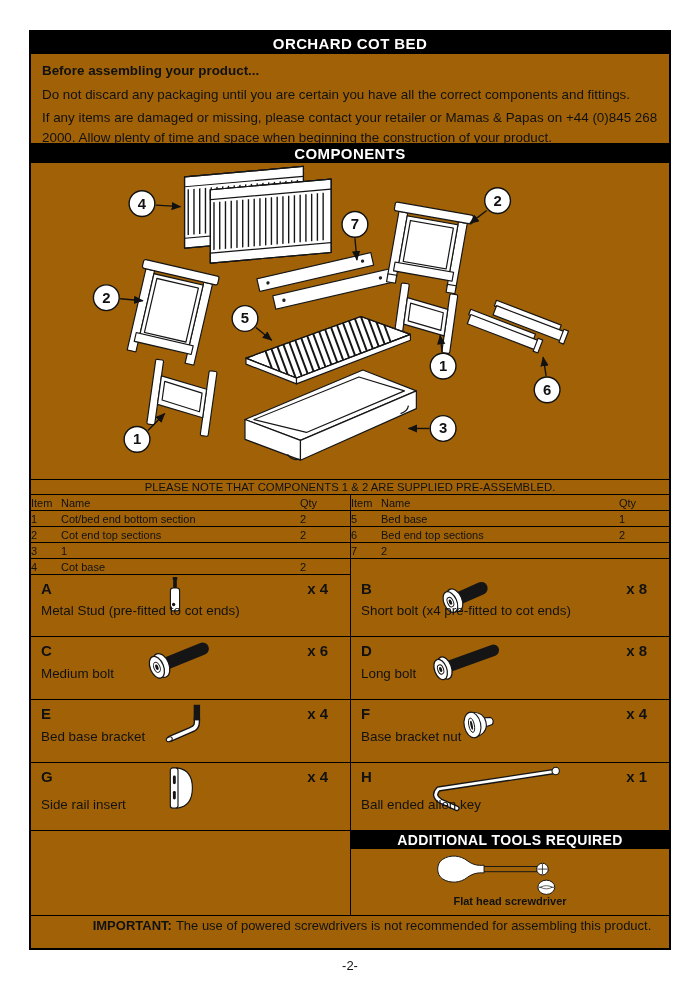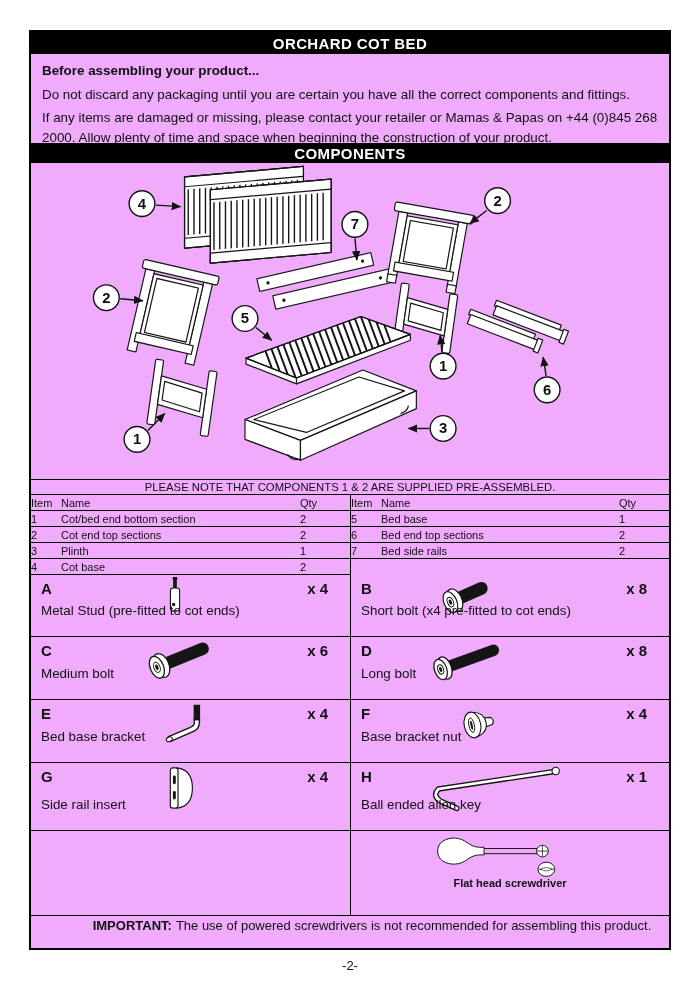--- a/index.html
+++ b/index.html
@@ -1,19 +1,19 @@
 <!DOCTYPE html>
 <html><head>
 <meta charset="utf-8">
 <style>
   html,body{margin:0;padding:0;background:#fff;}
   .page{position:relative;width:700px;height:989px;background:#fff;
         font-family:"Liberation Sans",sans-serif;color:#111;overflow:hidden;}
   .sheet{position:absolute;left:29px;top:30px;width:642px;height:920px;
-         border:2px solid #000;box-sizing:border-box;display:flex;flex-direction:column;background:#f0abfc;}
+         border:2px solid #000;box-sizing:border-box;display:flex;flex-direction:column;background:#a16207;}
   .bar{background:#000;color:#fff;font-weight:bold;text-align:center;
        display:flex;align-items:center;justify-content:center;letter-spacing:.4px;flex:none;}
   .title-bar{height:22px;font-size:15px;}
   .section-bar{height:20px;font-size:15px;}
   .fit-bar{height:18px;font-size:15px;}
   .intro{flex:none;height:86px;padding:3px 7px 0;font-size:13.4px;line-height:1.46;}
   .intro p{margin:4px;}
   .intro .lead{font-weight:bold;}
   .diagram{flex:none;height:316px;overflow:hidden;}
   .note{flex:none;height:14px;border-top:1.5px solid #000;border-bottom:1.5px solid #000;
@@ -227,21 +227,20 @@
           <span>Cot/bed end bottom section</span>
           <span>2</span>
         </div>
         <div class="crow">
           <span>2</span>
           <span>Cot end top sections</span>
           <span>2</span>
         </div>
         <div class="crow">
           <span>3</span>
-          <span>Plinth</span>
           <span>1</span>
         </div>
         <div class="crow">
           <span>4</span>
           <span>Cot base</span>
           <span>2</span>
         </div>
       </div>
       <div class="ctable rt">
         <div class="crow">
@@ -254,21 +253,20 @@
           <span>Bed base</span>
           <span>1</span>
         </div>
         <div class="crow">
           <span>6</span>
           <span>Bed end top sections</span>
           <span>2</span>
         </div>
         <div class="crow">
           <span>7</span>
-          <span>Bed side rails</span>
           <span>2</span>
         </div>
         <div class="crow norule">
           <span></span>
             <span></span>
             <span></span>
         </div>
       </div>
     </div>
 
@@ -394,20 +392,21 @@
             <circle cx="141" cy="6.5" r="4" fill="#fff" stroke="#151515" stroke-width="1.2"></circle>
           </svg>
         </span>
         <span class="fqty">x 1</span>
         <span class="fname">Ball ended allen key</span>
       </div>
 
       <div class="fcell"></div>
 
       <div class="fcell r tools">
+        <div class="bar tools-bar">ADDITIONAL TOOLS REQUIRED</div>
         <span class="tool-icon">
           <svg width="210" height="48" viewBox="0 0 232 74">
             <path d="M12,16 C2,22 2,40 12,46 C24,54 40,52 50,44 C58,38 66,36 76,37 L76,25 C66,26 58,24 50,18 C40,10 24,8 12,16 Z" fill="#fff" stroke="#151515" stroke-width="1.5"></path>
             <line x1="76" y1="27" x2="158" y2="27" stroke="#151515" stroke-width="1.5"></line>
             <line x1="76" y1="35" x2="158" y2="35" stroke="#151515" stroke-width="1.5"></line>
             <circle cx="166" cy="31" r="9" fill="#fff" stroke="#151515" stroke-width="1.5"></circle>
             <line x1="158" y1="31" x2="174" y2="31" stroke="#151515" stroke-width="1.2"></line>
             <line x1="166" y1="23" x2="166" y2="39" stroke="#151515" stroke-width="1.2"></line>
             <ellipse cx="172" cy="59" rx="13" ry="11" fill="#fff" stroke="#151515" stroke-width="1.5"></ellipse>
             <line x1="160" y1="59" x2="184" y2="59" stroke="#151515" stroke-width="1.2"></line>

